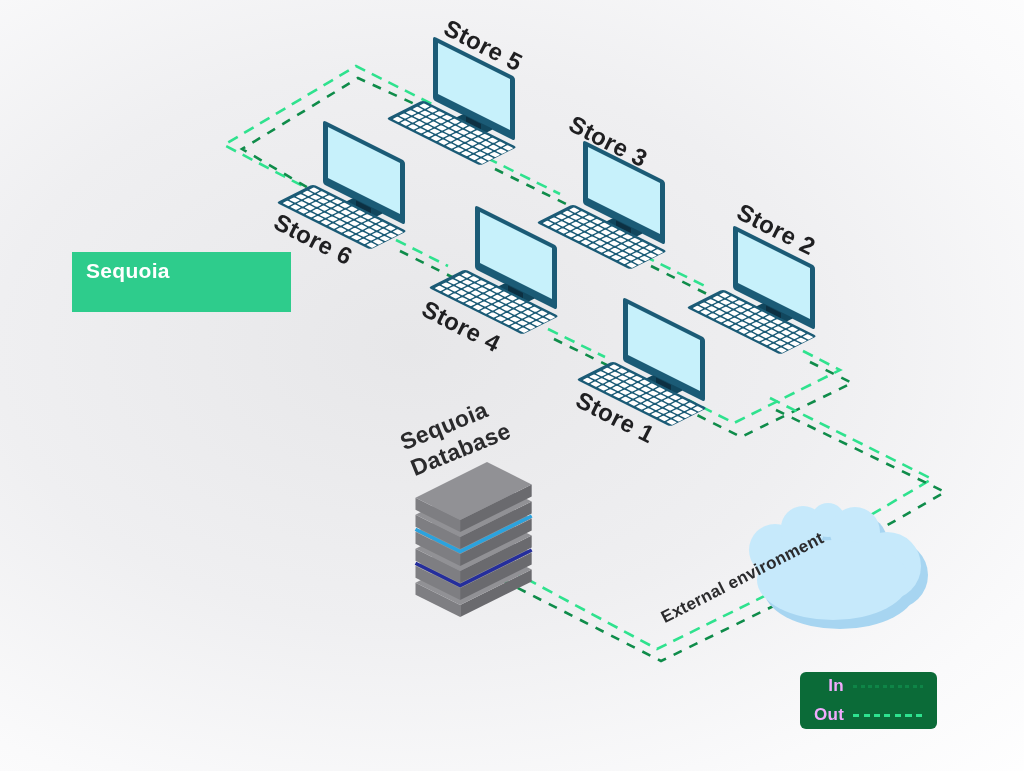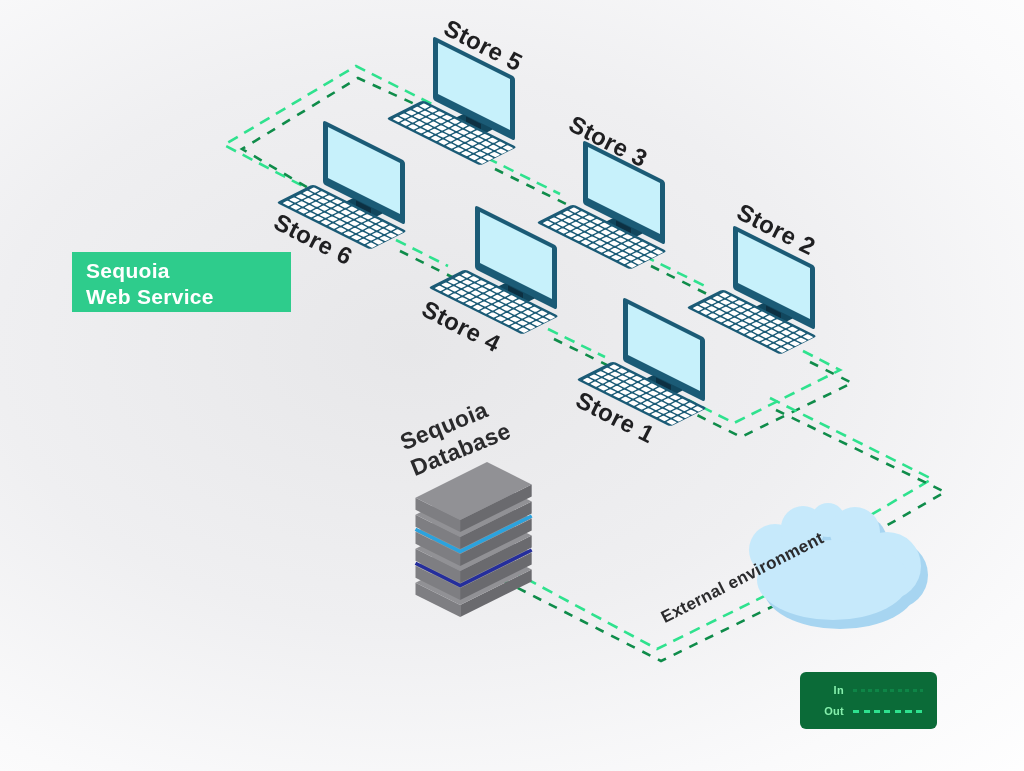--- a/index.html
+++ b/index.html
@@ -21,22 +21,22 @@
   #db-label{position:absolute;left:396px;top:430px;font-size:23px;line-height:28px;
     font-weight:600;color:#2a2a2c;transform-origin:0 0;transform:rotate(-22deg);white-space:nowrap;letter-spacing:.4px;}
   #ext-label{position:absolute;left:658px;top:610px;font-size:17px;font-weight:600;color:#2b2b2d;
     transform-origin:0 0;transform:rotate(-27deg);white-space:nowrap;letter-spacing:.3px;}
   #legend{
     position:absolute;left:800px;top:672px;width:137px;height:57px;
     background:#0b6b38;border-radius:6px;box-sizing:border-box;
     display:flex;flex-direction:column;justify-content:center;gap:9px;padding:0 14px;
   }
   .legend-row{display:flex;align-items:center;}
-  .legend-row .t{width:30px;text-align:right;margin-right:9px;color:#86efac;
-    font-size:11px;font-weight:700;letter-spacing:.3px;}
+  .legend-row .t{width:30px;text-align:right;margin-right:9px;color:#f0abfc;
+    font-size:17px;font-weight:700;letter-spacing:.3px;}
   .legend-line{flex:1;height:3px;}
   #legend-in-line{background:repeating-linear-gradient(90deg,#0e8547 0 4px,transparent 4px 7.5px);}
   #legend-out-line{background:repeating-linear-gradient(90deg,#2ee28e 0 6px,transparent 6px 10.5px);}
   .dash-out{stroke:#2fe28e;stroke-width:2.6;fill:none;stroke-dasharray:11 7.5;}
   .dash-in{stroke:#0f8c4a;stroke-width:2.6;fill:none;stroke-dasharray:9 8.5;}
 </style>
 </head>
 <body>
 
 <div id="stage">
@@ -202,21 +202,20 @@
           <circle cx="83" cy="22" r="17"></circle>
       <circle cx="110" cy="34" r="25"></circle>
           <circle cx="142" cy="68" r="34"></circle>
       <ellipse cx="88" cy="82" rx="76" ry="40"></ellipse>
     </g>
   </g>
 </svg>
 
 <div id="web-box">
   <div>Sequoia</div>
-  <div>Web Service</div>
 </div>
 
 <div class="lbl rot-cw" style="left:452px;top:14px;">Store 5</div>
 <div class="lbl rot-cw" style="left:577px;top:110px;">Store 3</div>
 <div class="lbl rot-cw" style="left:745px;top:198px;">Store 2</div>
 <div class="lbl rot-cw" style="left:282px;top:208px;">Store 6</div>
 <div class="lbl rot-cw" style="left:430px;top:295px;">Store 4</div>
 <div class="lbl rot-cw" style="left:584px;top:386px;">Store 1</div>
 
 <div id="db-label">

